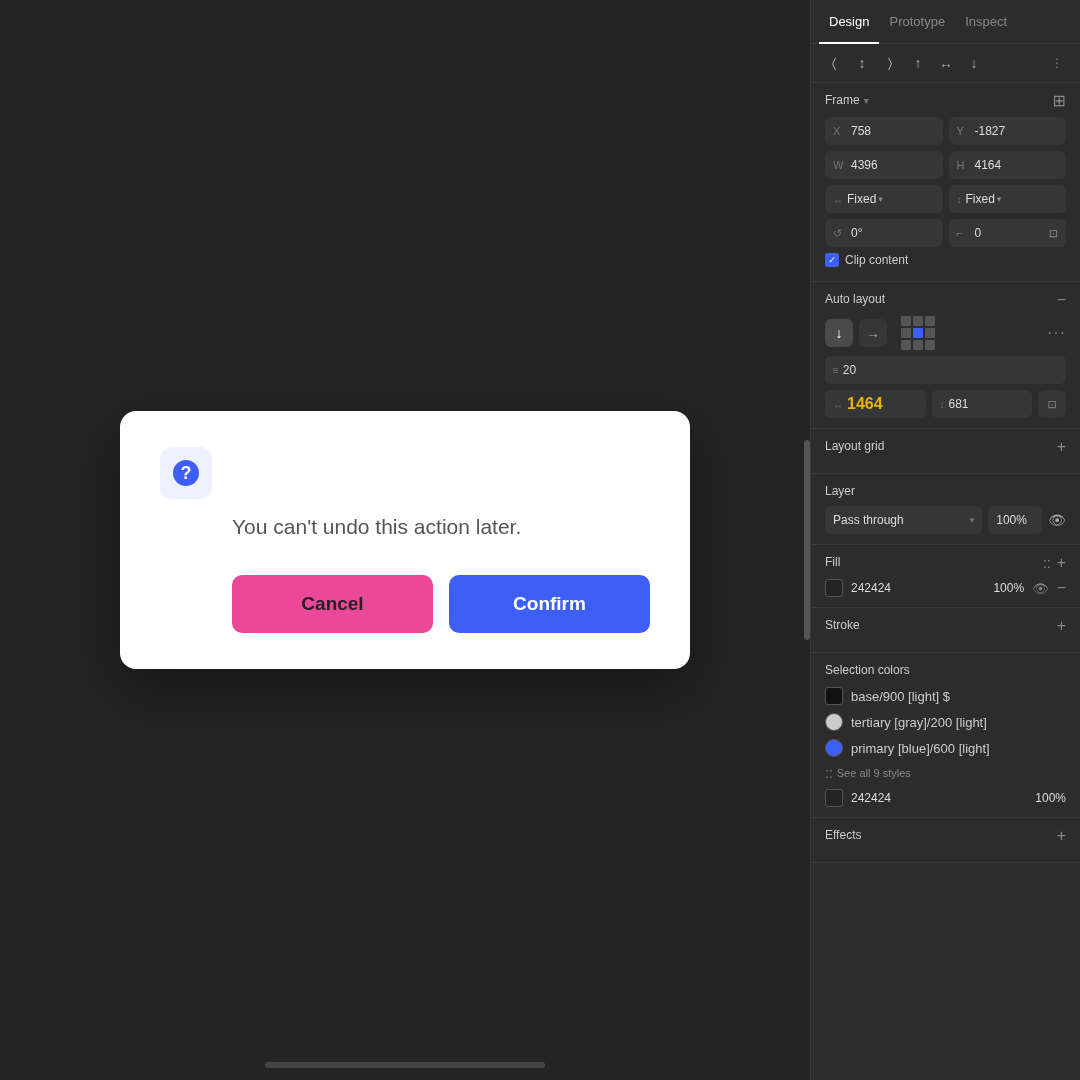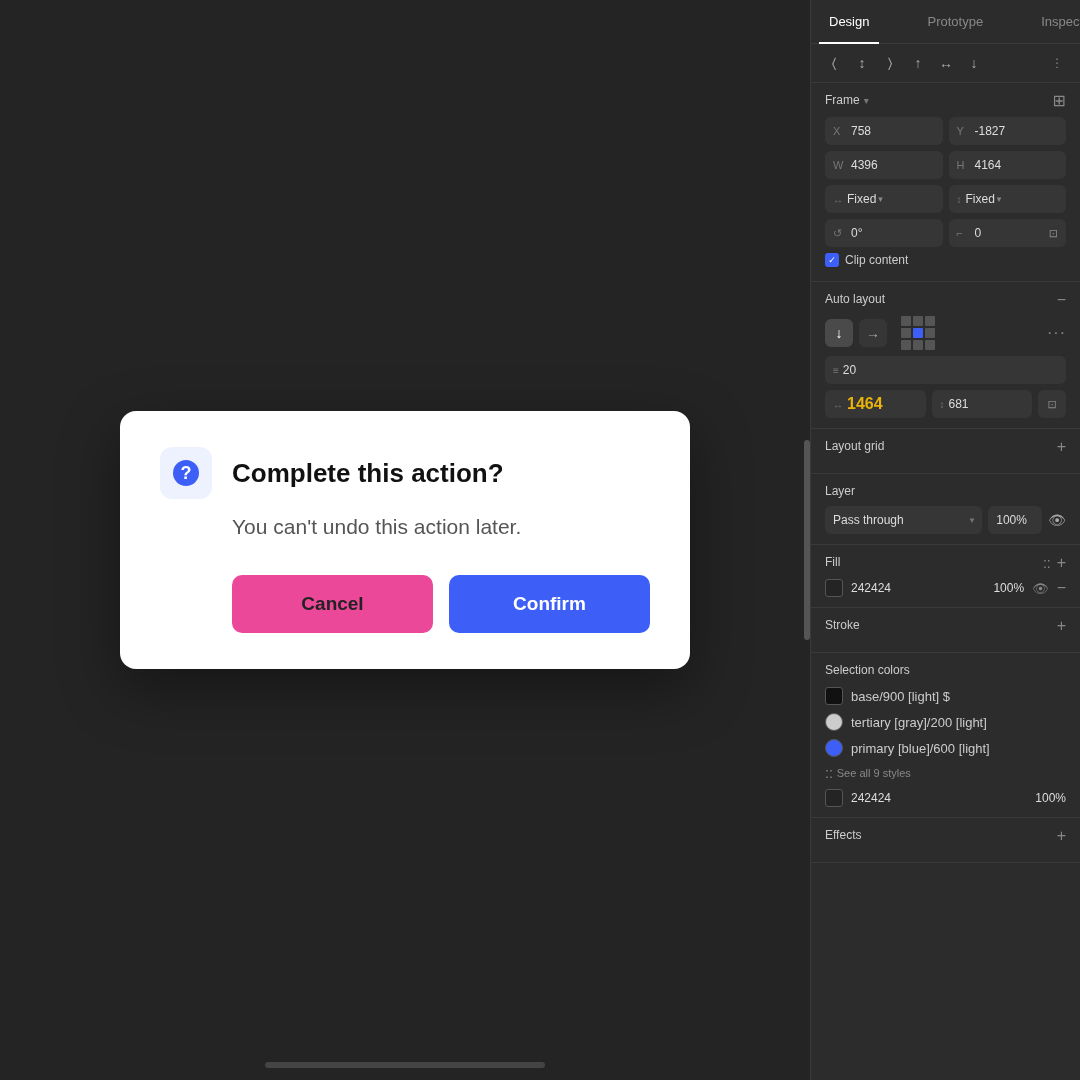--- a/index.html
+++ b/index.html
@@ -134,21 +134,20 @@
     }
 
     
     #panel-tabs {
       display: flex;
       align-items: center;
       border-bottom: 1px solid #3a3a3a;
       padding: 0 8px;
       height: 44px;
       flex-shrink: 0;
-      gap: 38px;
     }
 
     .panel-tab {
       padding: 0 10px;
       height: 100%;
       display: flex;
       align-items: center;
       font-size: 13px;
       color: #888;
       cursor: pointer;
@@ -473,21 +472,20 @@
 
   <div id="modal">
     <div id="modal-header">
       <div id="modal-icon-wrap">
 
         <svg viewBox="0 0 28 28" fill="none" xmlns="http://www.w3.org/2000/svg">
           <circle cx="14" cy="14" r="13" fill="#3D5FF8"></circle>
           <text x="14" y="20" text-anchor="middle" fill="white" font-size="18" font-weight="bold" font-family="sans-serif">?</text>
         </svg>
       </div>
-      <span id="modal-title">Complete this action?</span>
     </div>
     <div id="modal-body">You can't undo this action later.</div>
     <div id="modal-actions">
       <button id="btn-cancel" class="modal-btn">Cancel</button>
       <button id="btn-confirm" class="modal-btn">Confirm</button>
     </div>
   </div>
 
   <div id="canvas-scrollbar"></div>
 </div>

